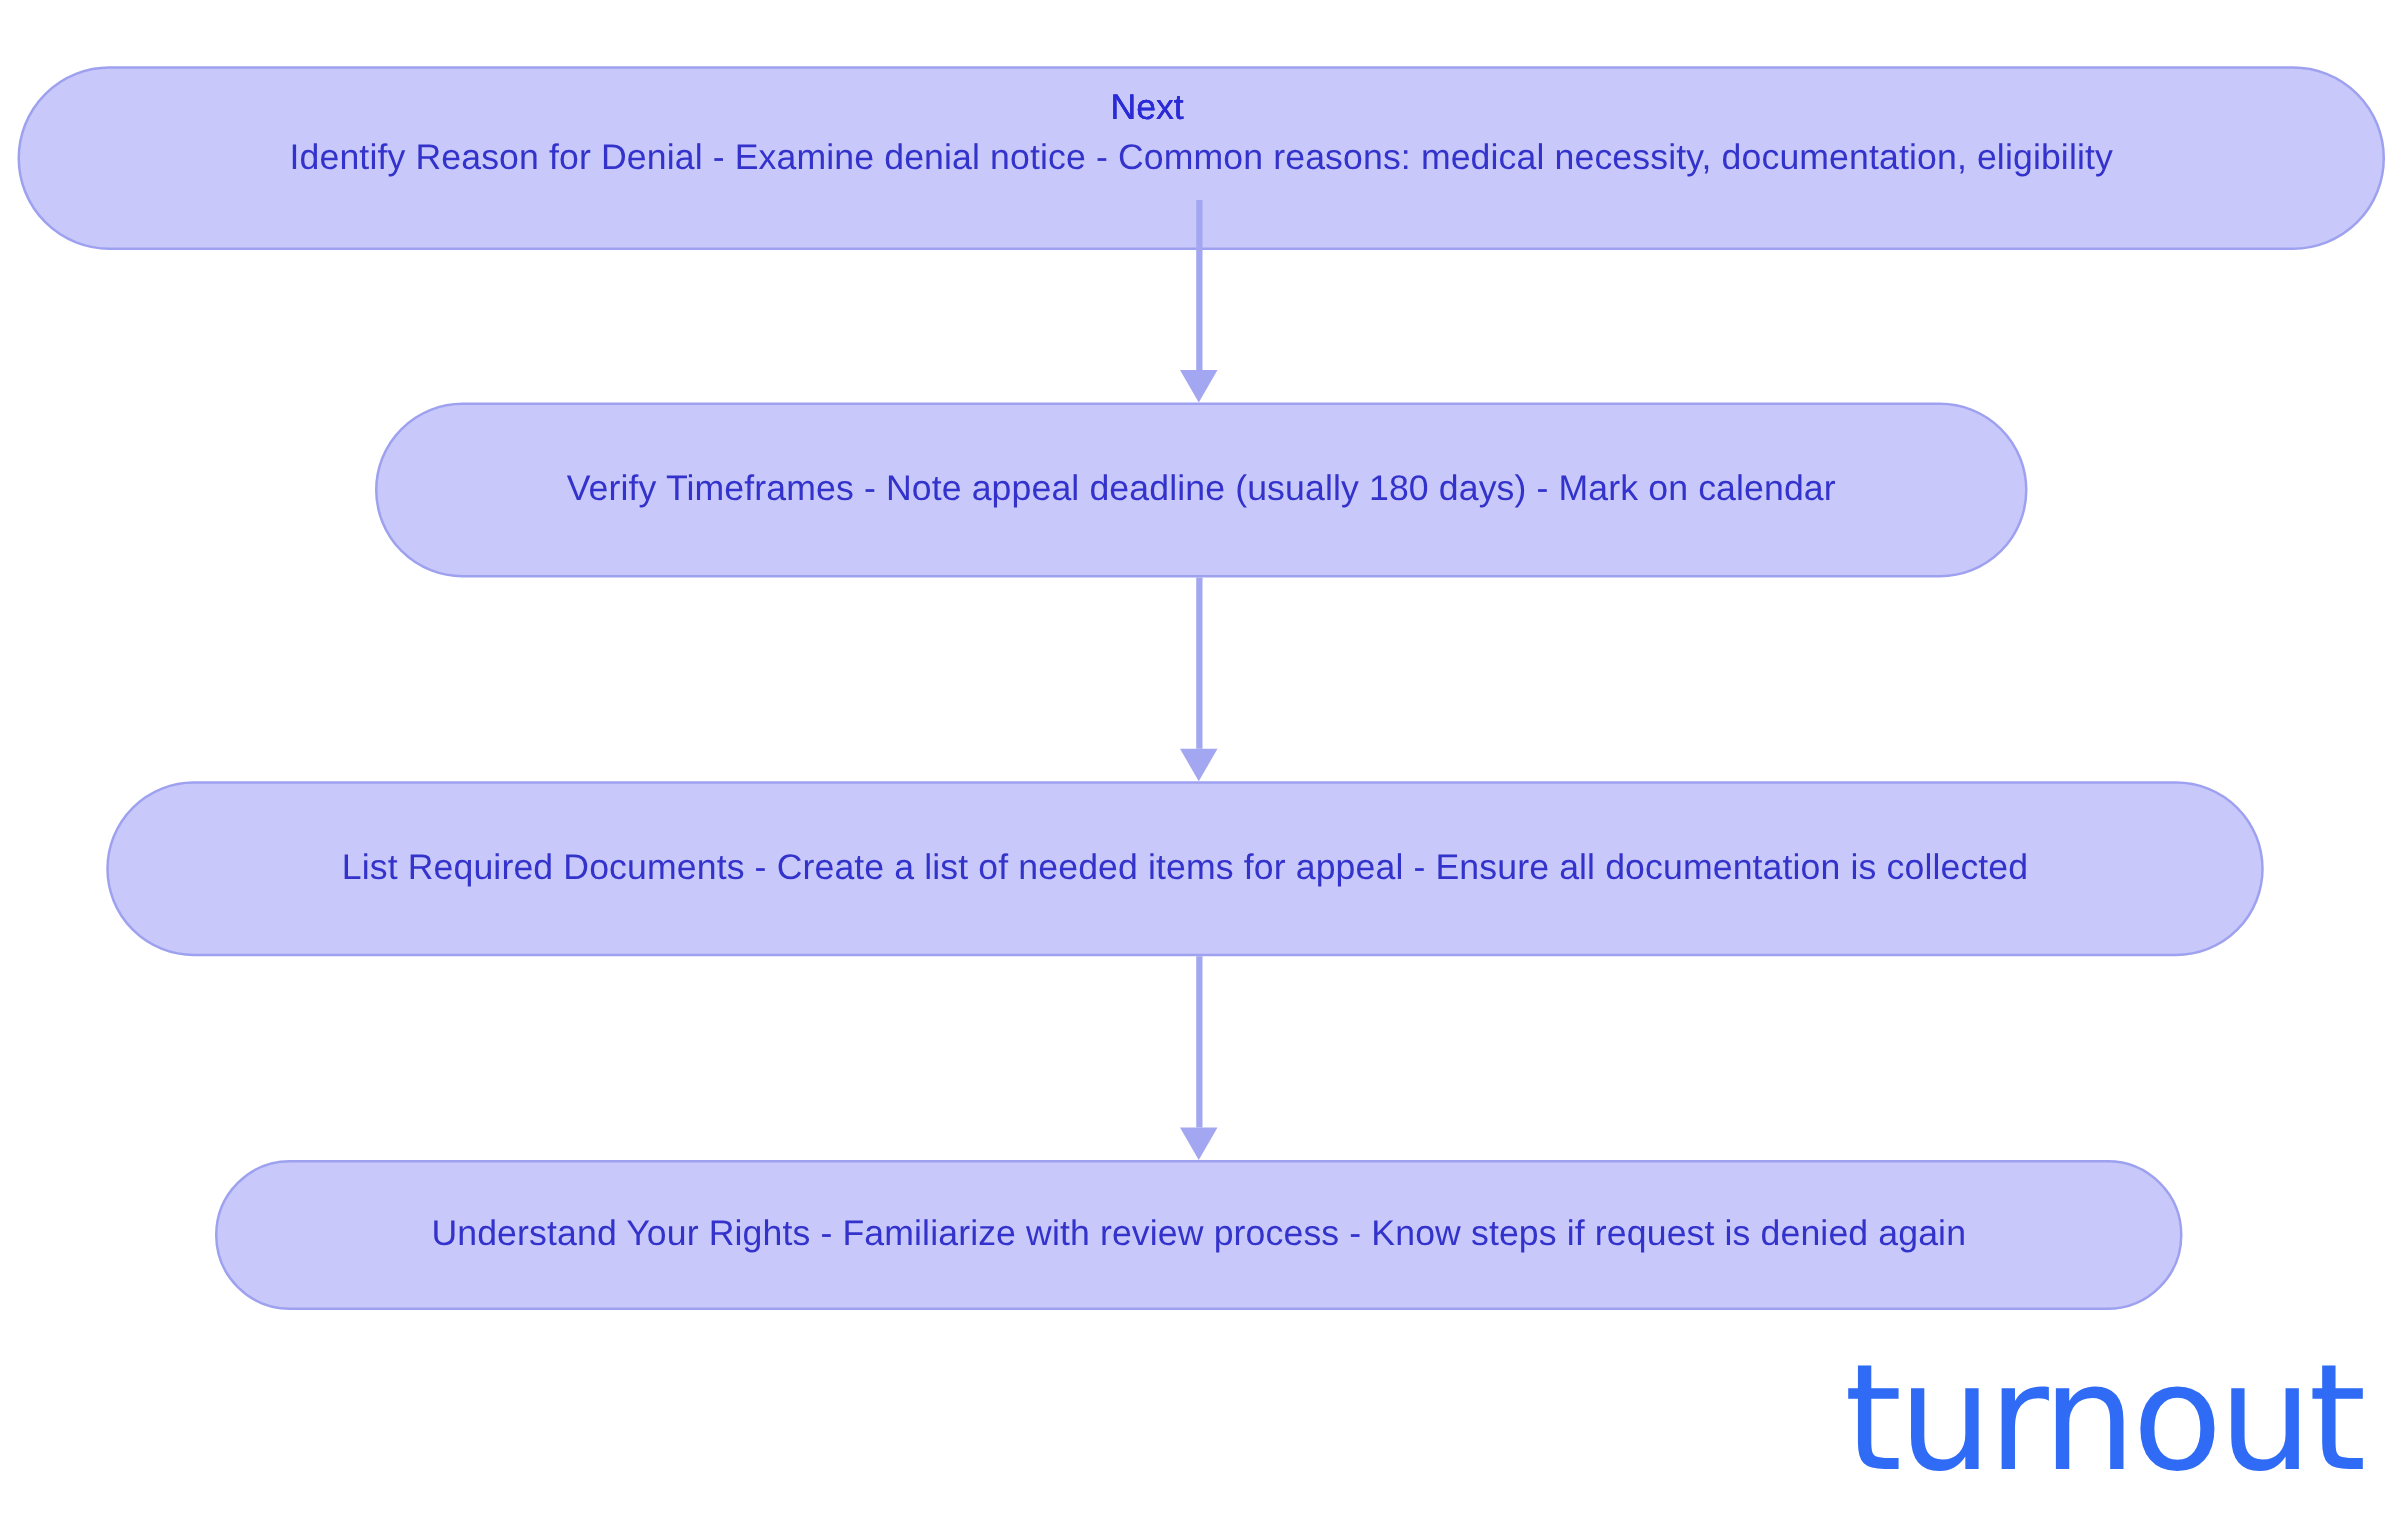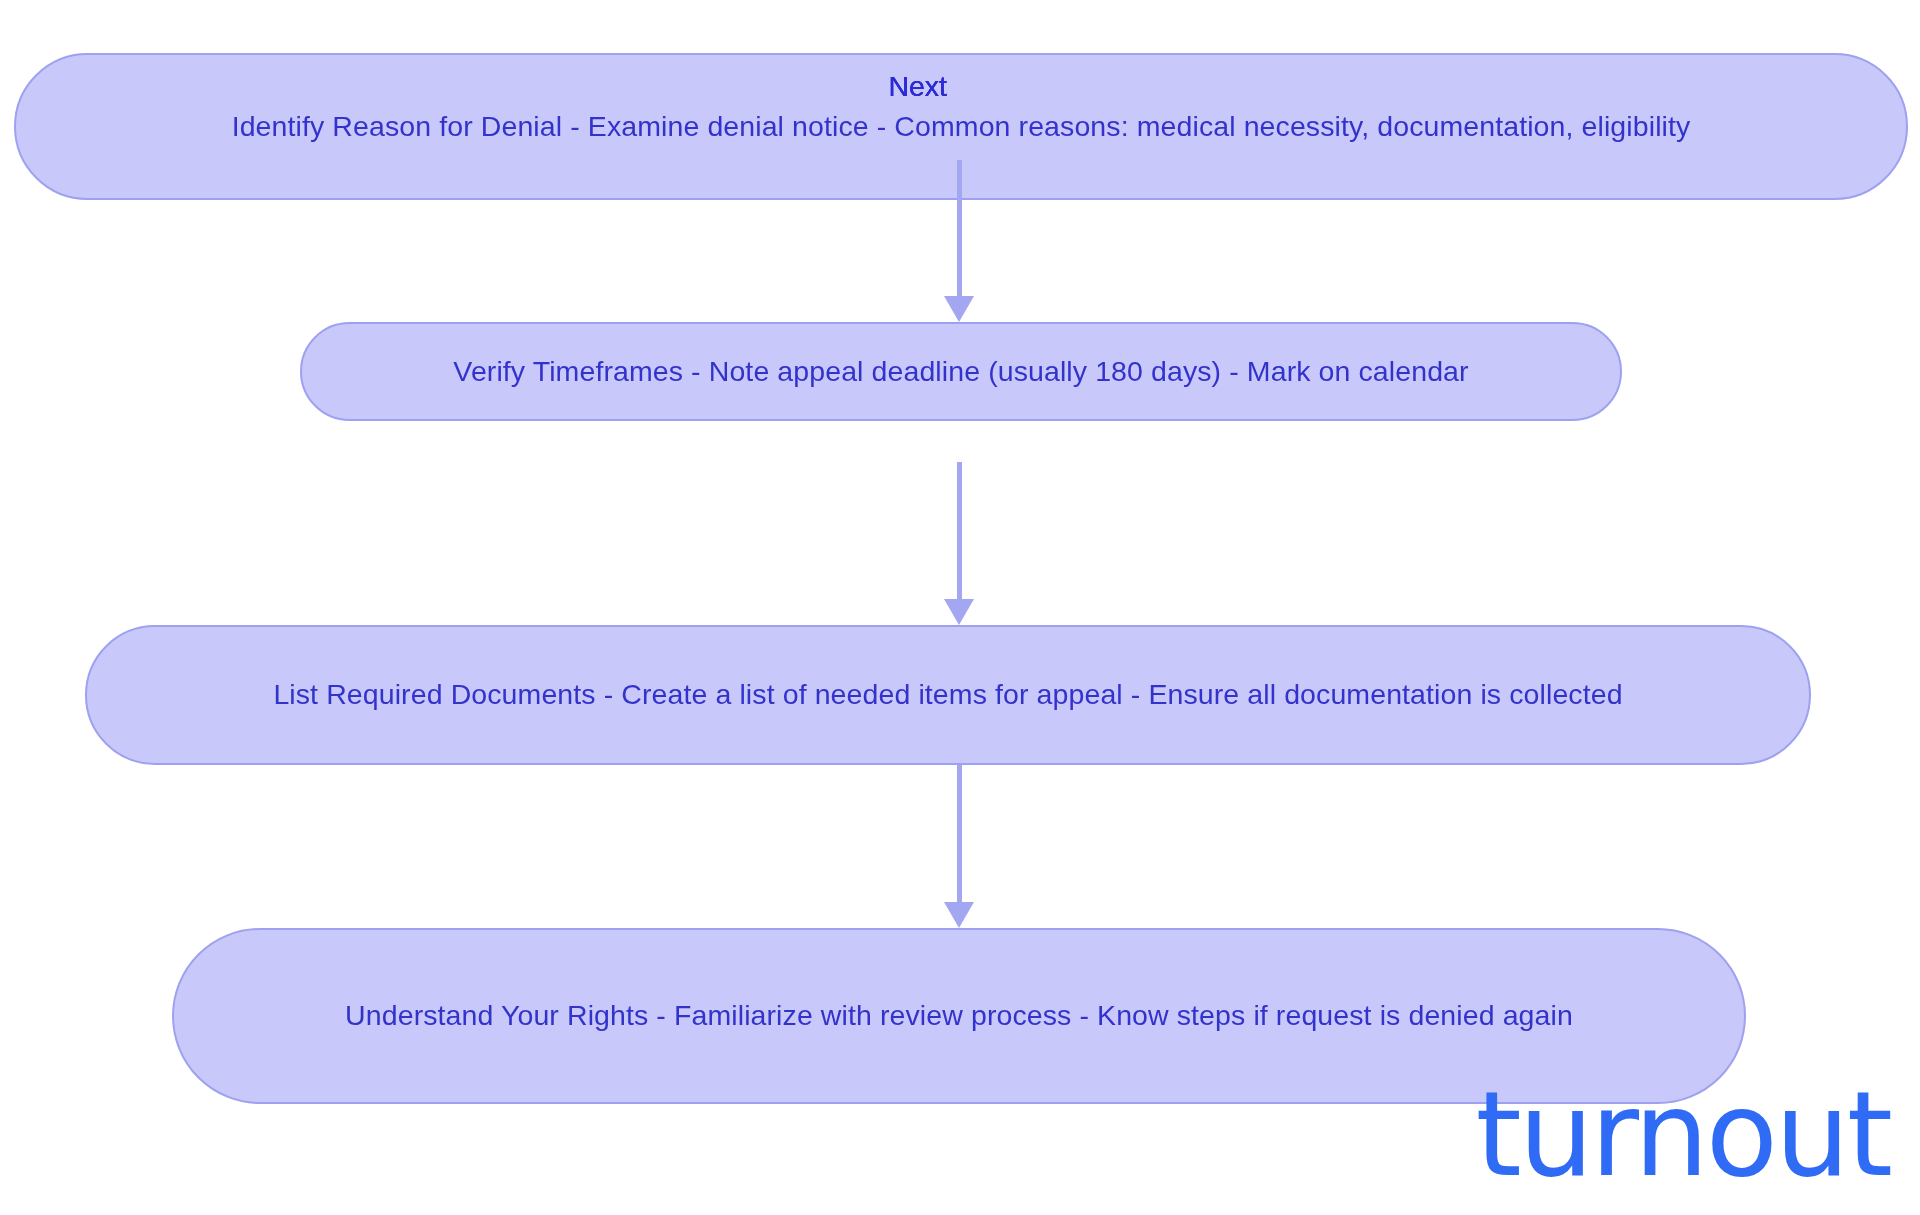--- a/index.html
+++ b/index.html
@@ -38,23 +38,23 @@
   }
   .node-label {
     color: #3333cc;
     font-size: 28.5px;
     line-height: 1.25;
     letter-spacing: 0.1px;
     white-space: nowrap;
   }
 
   #node-1 { left: 14px;  top: 13px;  width: 1894px; height: 147px; margin-top: 40px; }
-  #node-2 { left: 300px; top: 322px; width: 1322px; height: 99px; }
+  #node-2 { left: 300px; top: 322px; width: 1322px; height: 140px; }
   #node-3 { left: 85px;  top: 625px; width: 1726px; height: 140px; }
-  #node-4 { left: 172px; top: 928px; width: 1574px; height: 176px; }
+  #node-4 { left: 172px; top: 928px; width: 1574px; height: 120px; }
 
   
   .connector {
     position: absolute;
     left: 951px;
     width: 16px;
   }
   .connector .conn-line {
     position: absolute;
     left: 6px;

